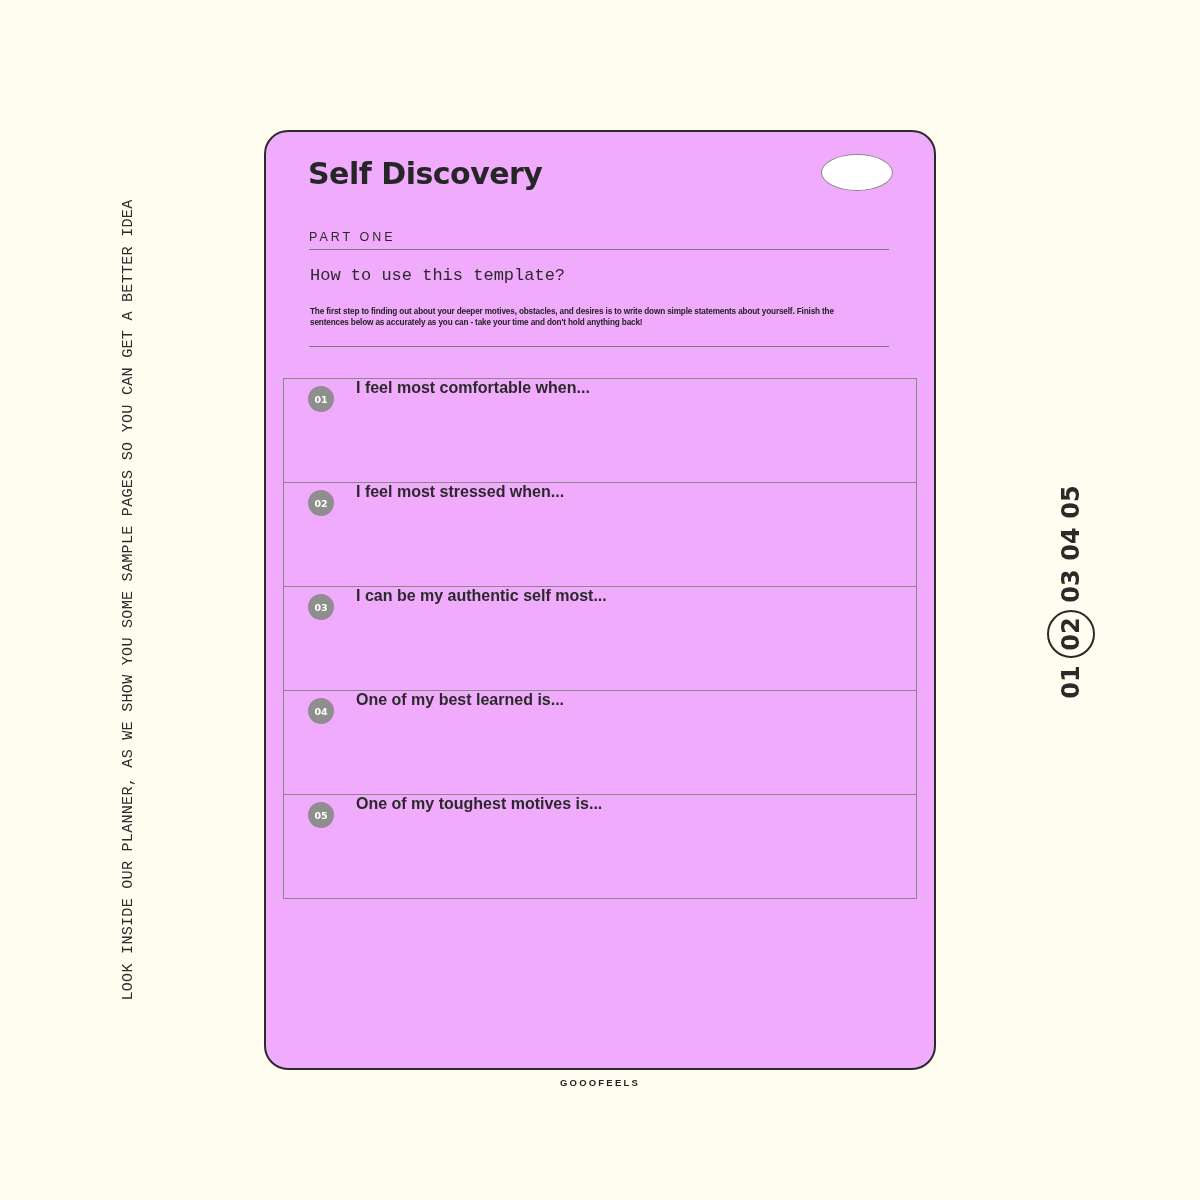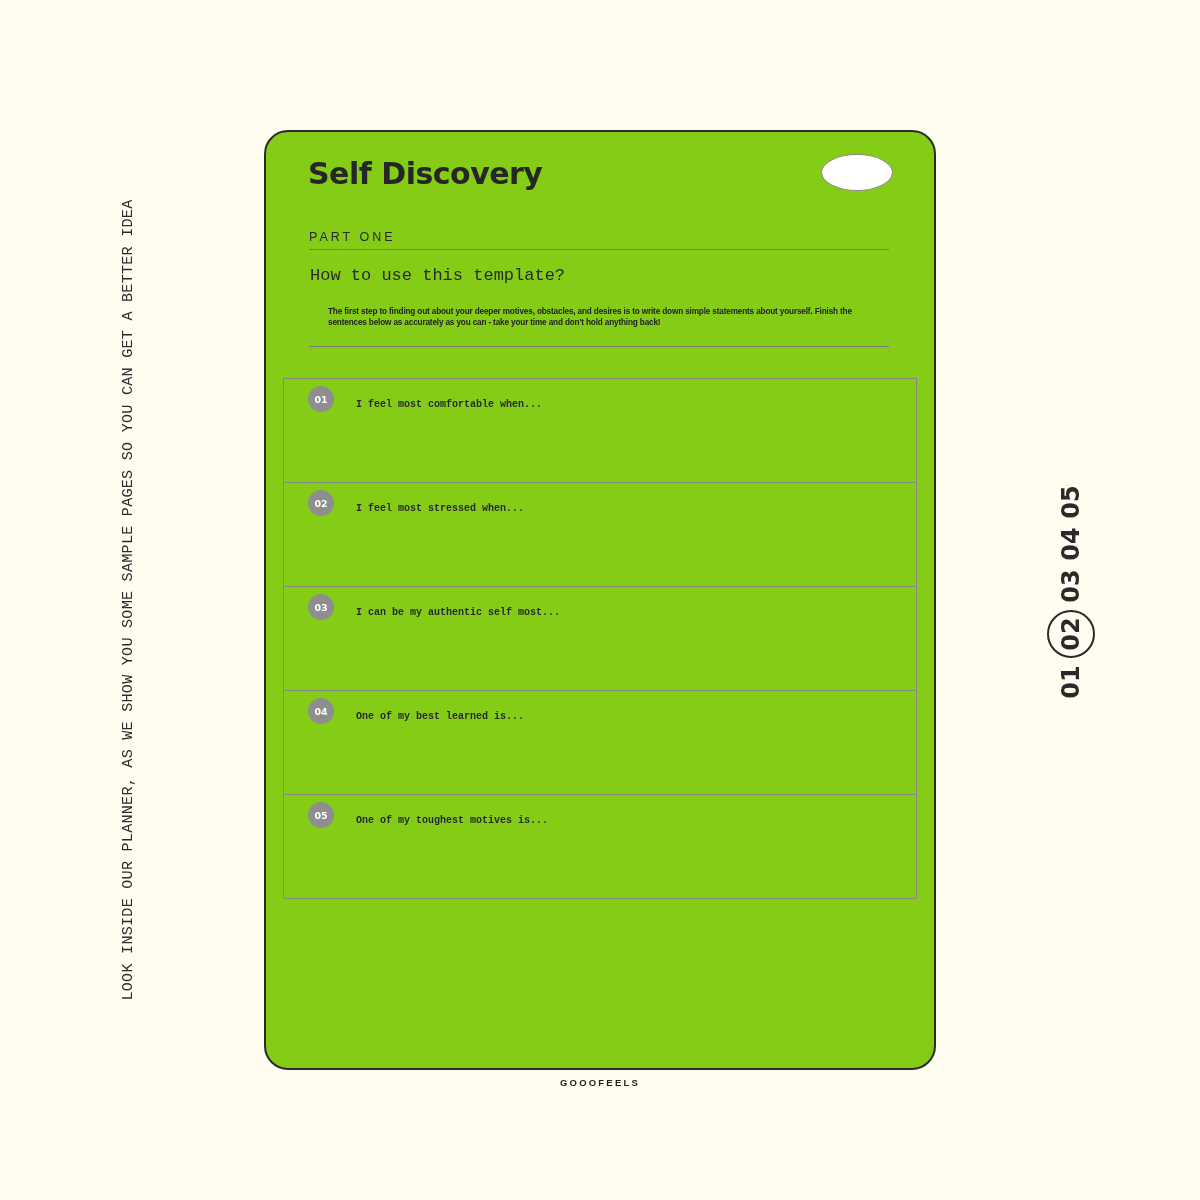--- a/index.html
+++ b/index.html
@@ -54,21 +54,21 @@
       height: 48px;
       box-sizing: border-box;
     }
     .card {
       position: absolute;
       left: 264px;
       top: 130px;
       width: 672px;
       height: 940px;
       box-sizing: border-box;
-      background: #84cc16;
+      background: #f0abfc;
       border: 2px solid #2b2b2b;
       border-radius: 24px;
     }
     .title {
       position: absolute;
       left: 42px;
       top: 24px;
       margin: 0;
       font-family: "DejaVu Sans", sans-serif;
       font-size: 30px;
@@ -110,21 +110,21 @@
     .howto-title {
       position: absolute;
       left: 44px;
       top: 134px;
       font-family: Liberation Mono, monospace;
       font-size: 17px;
       color: #2a2a2a;
     }
     .howto-body {
       position: absolute;
-      left: 62px;
+      left: 44px;
       top: 174px;
       width: 540px;
       font-family: "Liberation Sans", sans-serif;
       font-weight: bold;
       font-size: 8.2px;
       line-height: 11px;
       letter-spacing: -0.15px;
       color: #222;
     }
     .prompts {
@@ -157,23 +157,23 @@
       font-family: "DejaVu Sans", sans-serif;
       font-weight: bold;
       font-size: 9.5px;
       display: flex;
       align-items: center;
       justify-content: center;
     }
     .prompt-label {
       position: absolute;
       left: 72px;
-      top: 20px;
-      font-family: Liberation Mono, monospace;
-      font-size: 10px;
+      top: 0;
+      font-family: Liberation Sans, sans-serif;
+      font-size: 16px;
       font-weight: 600;
       color: #2a2a2a;
     }
     .footer-brand {
       position: absolute;
       left: 0;
       right: 0;
       top: 910px;
       text-align: center;
       font-family: "Liberation Sans", sans-serif;

